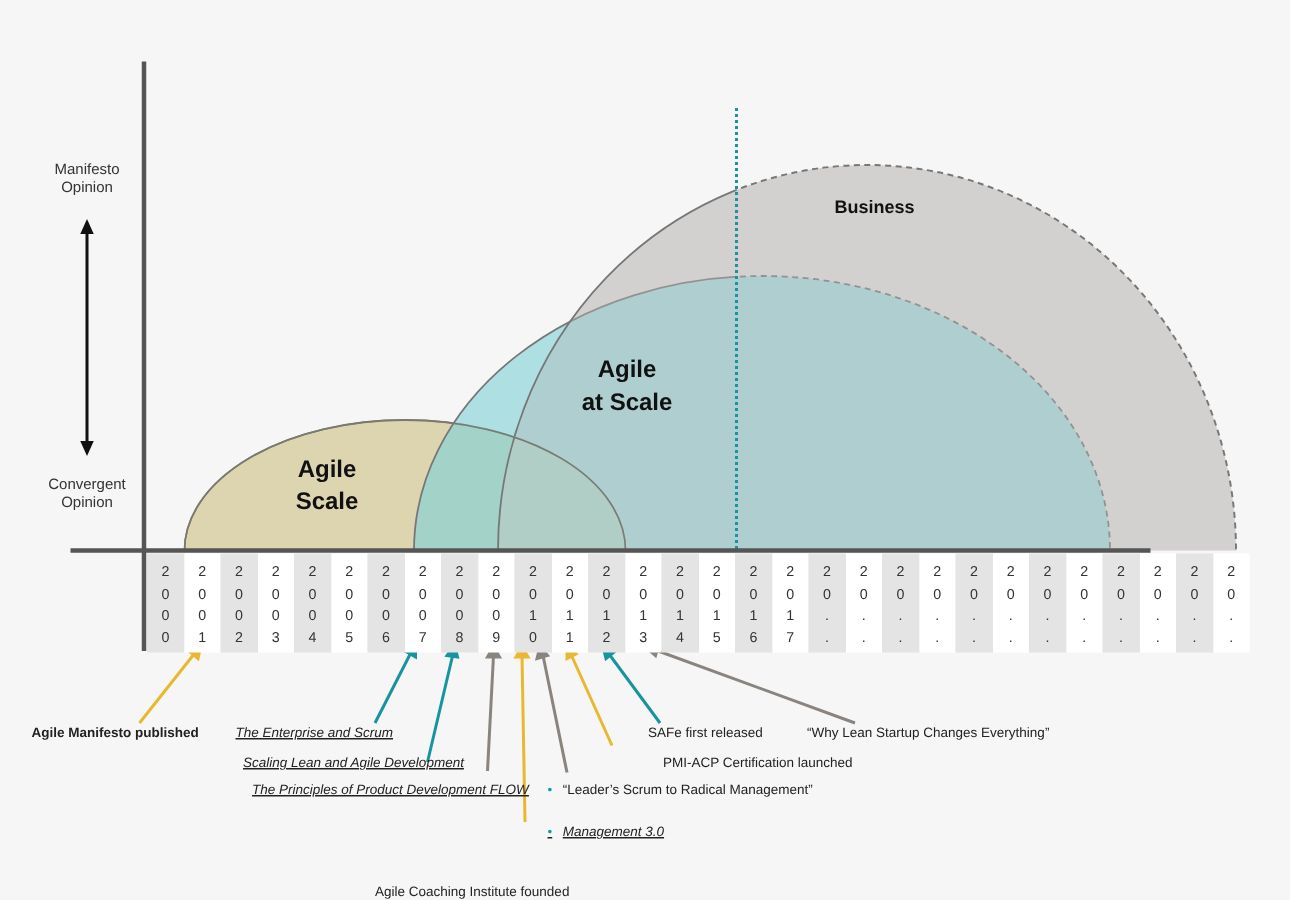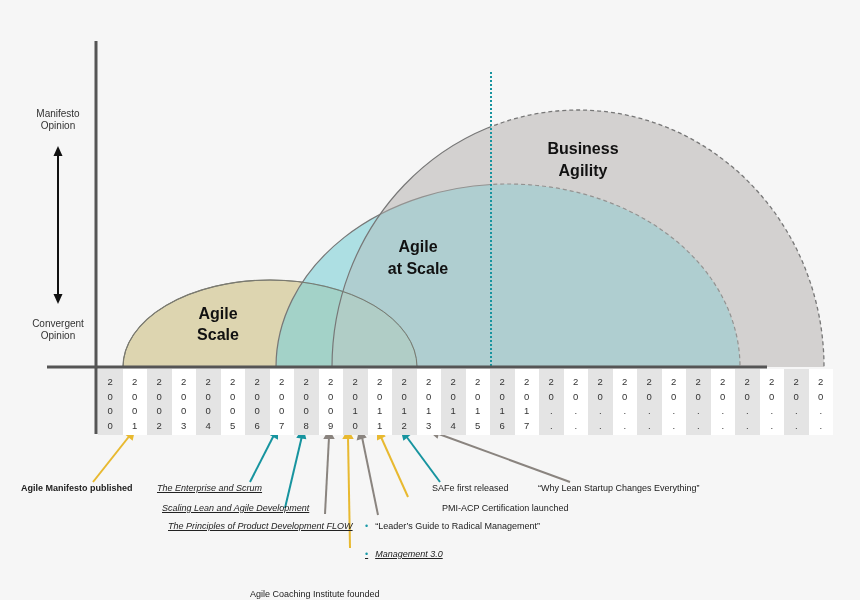--- a/index.html
+++ b/index.html
@@ -119,23 +119,22 @@
 </div>
 
 <div class="shape-label" style="left:178px; top:303px; width:80px; font-size:16px; line-height:21px;">
   <div>Agile</div>
   <div>Scale</div>
 </div>
 <div class="shape-label" style="left:373px; top:236px; width:90px; font-size:16px; line-height:22px;">
   <div>Agile</div>
   <div>at Scale</div>
 </div>
-<div class="shape-label" style="left:533px; top:138px; width:100px; font-size:16px; line-height:22px;">
+<div class="shape-label" style="left:533px; top:127px; width:100px; font-size:12px; line-height:22px;">
   <div>Business</div>
-  <div>Agility</div>
 </div>
 
 <div class="timeline" id="timeline">
     <div class="tcol alt">
       <span>2</span>
       <span>0</span>
       <span>0</span>
       <span>0</span>
     </div>
     <div class="tcol plain">
@@ -313,20 +312,20 @@
       <span>.</span>
     </div>
   </div>
 
 <div class="ann" style="left:21px; top:483px;font-weight:bold;">Agile Manifesto published</div>
 <div class="ann it" style="left:157px; top:483px;">The Enterprise and Scrum</div>
 <div class="ann it" style="left:162px; top:503px;">Scaling Lean and Agile Development</div>
 <div class="ann it" style="left:168px; top:521px;">The Principles of Product Development FLOW</div>
 <div class="ann" style="left:250px; top:568px;margin-top:21px;">Agile Coaching Institute founded</div>
 <div class="ann" style="left:365px; top:521px;">
-  <span class="bullet">•</span><span>“Leader’s Guide to Radical Management”</span>
+  <span class="bullet">•</span><span>“Leader’s Scrum to Radical Management”</span>
 </div>
 <div class="ann it" style="left:365px; top:533px;margin-top:16px;">
   <span class="bullet">•</span><span>Management 3.0</span>
 </div>
 <div class="ann" style="left:402px; top:503px;padding-left:40px;">PMI-ACP Certification launched</div>
 <div class="ann" style="left:432px; top:483px;">SAFe first released</div>
 <div class="ann" style="left:538px; top:483px;">“Why Lean Startup Changes Everything”</div>
 
 </body></html>

